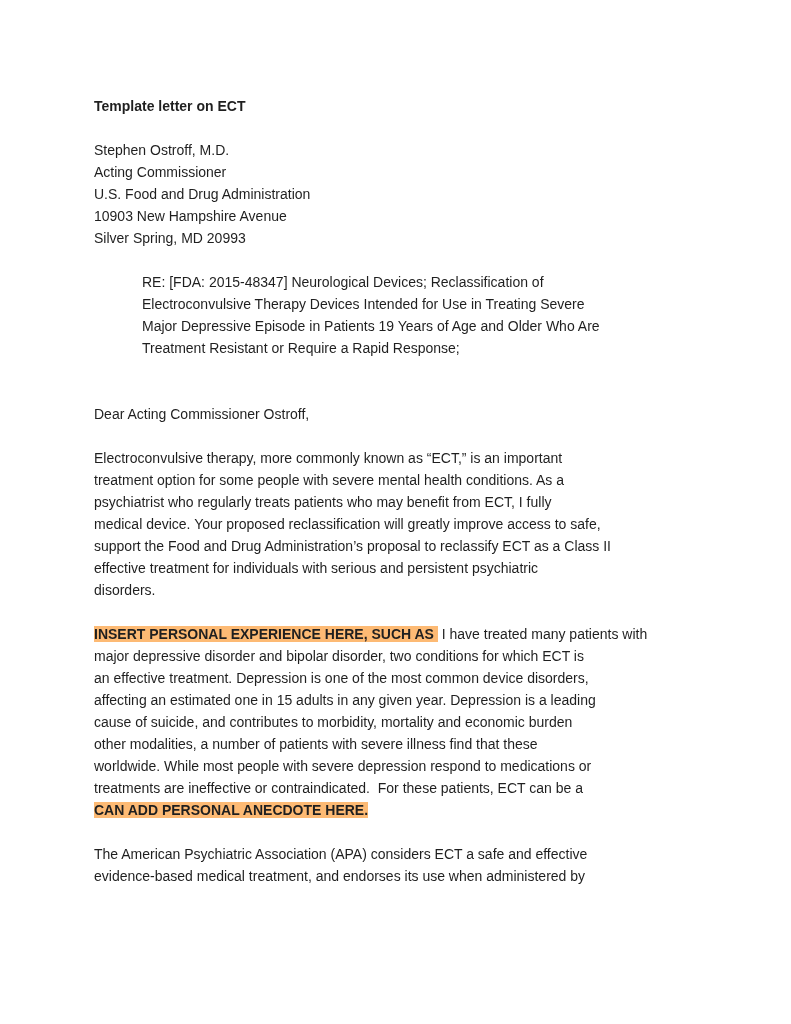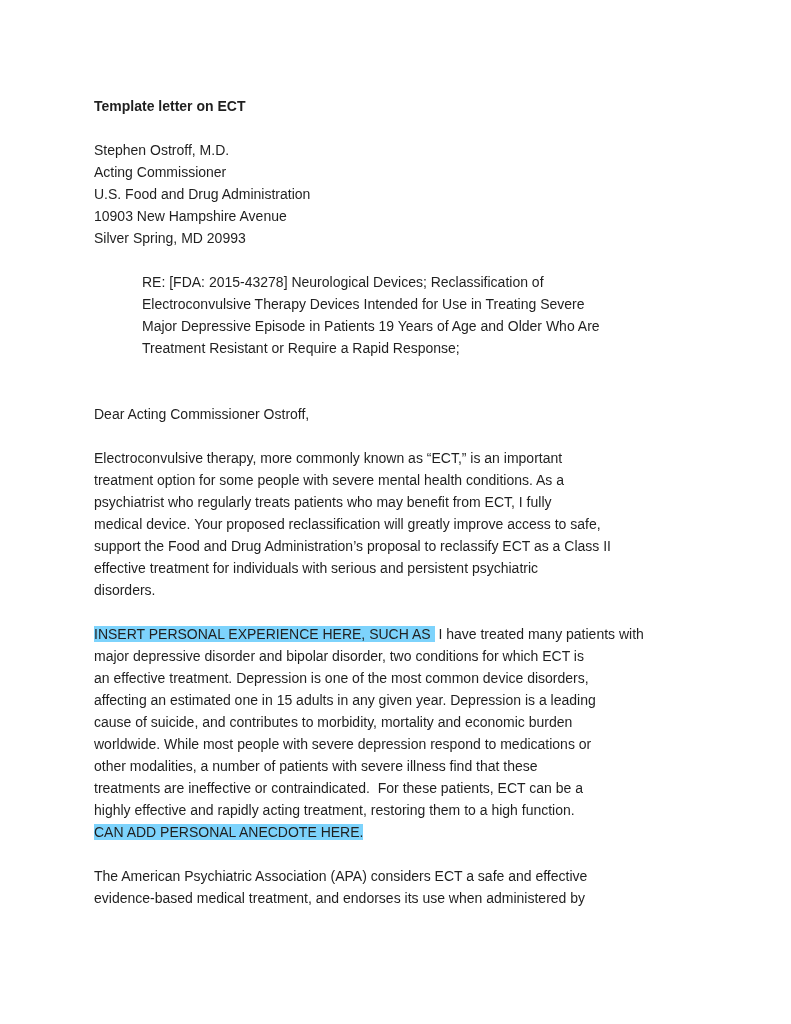--- a/index.html
+++ b/index.html
@@ -33,40 +33,41 @@
   .salutation {
     margin: 0 0 22px 0;
   }
   .paragraph {
     margin: 0 0 22px 0;
   }
   .line {
     white-space: pre;
   }
   .hl {
-    background: #7dd3fc;
+    background: #fdba74;
+    font-weight: bold;
   }
 </style>
 </head>
 <body>
 
 <div class="page">
 
   <div class="doc-title line">Template letter on ECT</div>
 
   <div class="address-block">
       <div class="line">Stephen Ostroff, M.D.</div>
       <div class="line">Acting Commissioner</div>
       <div class="line">U.S. Food and Drug Administration</div>
       <div class="line">10903 New Hampshire Avenue</div>
       <div class="line">Silver Spring, MD 20993</div>
     </div>
 
   <div class="re-block">
-      <div class="line">RE: [FDA: 2015-43278] Neurological Devices; Reclassification of</div>
+      <div class="line">RE: [FDA: 2015-48347] Neurological Devices; Reclassification of</div>
       <div class="line">Electroconvulsive Therapy Devices Intended for Use in Treating Severe</div>
       <div class="line">Major Depressive Episode in Patients 19 Years of Age and Older Who Are</div>
       <div class="line">Treatment Resistant or Require a Rapid Response;</div>
     </div>
 
   <div class="salutation line">Dear Acting Commissioner Ostroff,</div>
 
   <div class="paragraph">
       <div class="line">Electroconvulsive therapy, more commonly known as “ECT,” is an important</div>
       <div class="line">treatment option for some people with severe mental health conditions. As a</div>
@@ -77,24 +78,23 @@
       <div class="line">disorders.</div>
     </div>
 
   <div class="paragraph">
     <div class="line"><span class="hl">INSERT PERSONAL EXPERIENCE HERE, SUCH AS </span><span> I have treated many patients with</span></div>
     <div>
         <div class="line">major depressive disorder and bipolar disorder, two conditions for which ECT is</div>
         <div class="line">an effective treatment. Depression is one of the most common device disorders,</div>
         <div class="line">affecting an estimated one in 15 adults in any given year. Depression is a leading</div>
         <div class="line">cause of suicide, and contributes to morbidity, mortality and economic burden</div>
+        <div class="line">other modalities, a number of patients with severe illness find that these</div>
         <div class="line">worldwide. While most people with severe depression respond to medications or</div>
-        <div class="line">other modalities, a number of patients with severe illness find that these</div>
         <div class="line">treatments are ineffective or contraindicated.  For these patients, ECT can be a</div>
-        <div class="line">highly effective and rapidly acting treatment, restoring them to a high function.</div>
       </div>
     <div class="line"><span class="hl">CAN ADD PERSONAL ANECDOTE HERE.</span></div>
   </div>
 
   <div class="paragraph">
       <div class="line">The American Psychiatric Association (APA) considers ECT a safe and effective</div>
       <div class="line">evidence-based medical treatment, and endorses its use when administered by</div>
     </div>
 
 </div>

